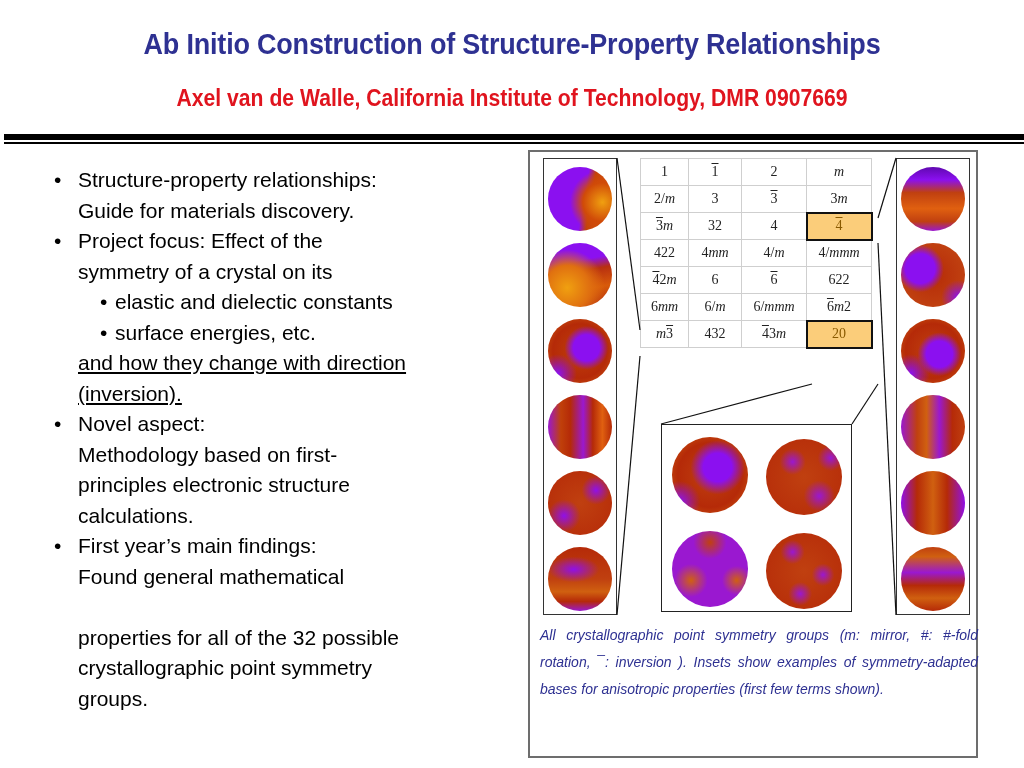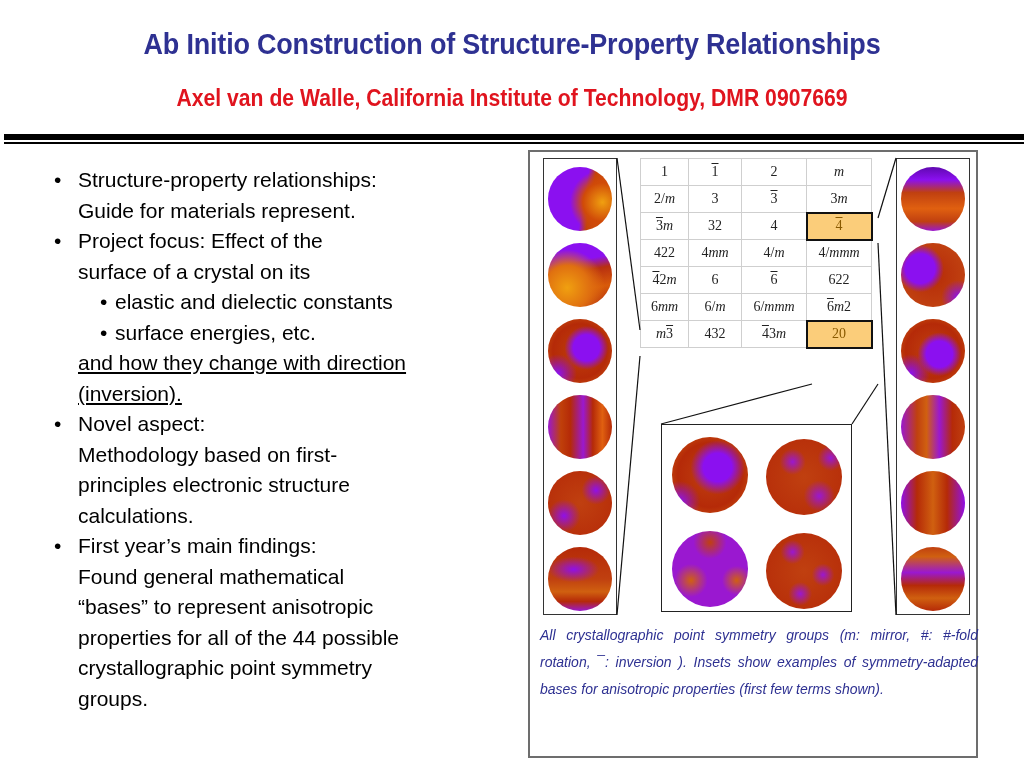--- a/index.html
+++ b/index.html
@@ -41,26 +41,26 @@
 
 <div class="title">Ab Initio Construction of Structure-Property Relationships</div>
 <div class="subtitle">Axel van de Walle, California Institute of Technology, DMR 0907669</div>
 <div class="rule-thick"></div>
 <div class="rule-thin"></div>
 
 <div class="bullets">
   <div class="bullet">
     <span class="dot">•</span>
     <b>Structure-property relationships:</b><br>
-    <span>Guide for materials represent.</span>
+    <span>Guide for materials discovery.</span>
   </div>
   <div class="bullet">
     <span class="dot">•</span>
     <b>Project focus:</b><span> Effect of the</span><br>
-    <span>surface of a crystal on its</span><br>
+    <span>symmetry of a crystal on its</span><br>
   </div>
   <div class="sub">
     <span class="dot">•</span>
     <span>elastic and dielectic constants</span>
   </div>
   <div class="sub">
     <span class="dot">•</span>
     <span>surface energies, etc.</span>
   </div>
   <div class="cont">
@@ -71,22 +71,22 @@
     <span class="dot">•</span>
     <b>Novel aspect:</b><br>
     <span>Methodology based on first-</span><br>
     <span>principles electronic structure</span><br>
     <span>calculations.</span>
   </div>
   <div class="bullet">
     <span class="dot">•</span>
     <b>First year’s main findings:</b><br>
     <span>Found general mathematical</span><br>
-    <span>“bases” to represent anisotropic</span><br>
-    <span>properties for all of the 44 possible</span><br>
+    <br>
+    <span>properties for all of the 32 possible</span><br>
     <span>crystallographic point symmetry</span><br>
     <span>groups.</span>
   </div>
 </div>
 
 <div class="frame"></div>
 
 <div class="strip left">
   <div class="sphere" style="left:4px;top:8px;background:radial-gradient(circle at 85% 55%, #f0a010 0%, #d04a08 30%, transparent 50%), linear-gradient(100deg, #8b10f0 0%, #8b10f0 55%, #c0400a 65%, #e06010 100%);"></div>
   <div class="sphere" style="left:4px;top:84px;background:radial-gradient(circle at 30% 70%, #f0a010 0%, #e07010 35%, transparent 60%), linear-gradient(170deg, #8b10f0 0%, #8b10f0 30%, #b83010 45%, #d85a0a 70%, #b02a10 100%);"></div>

